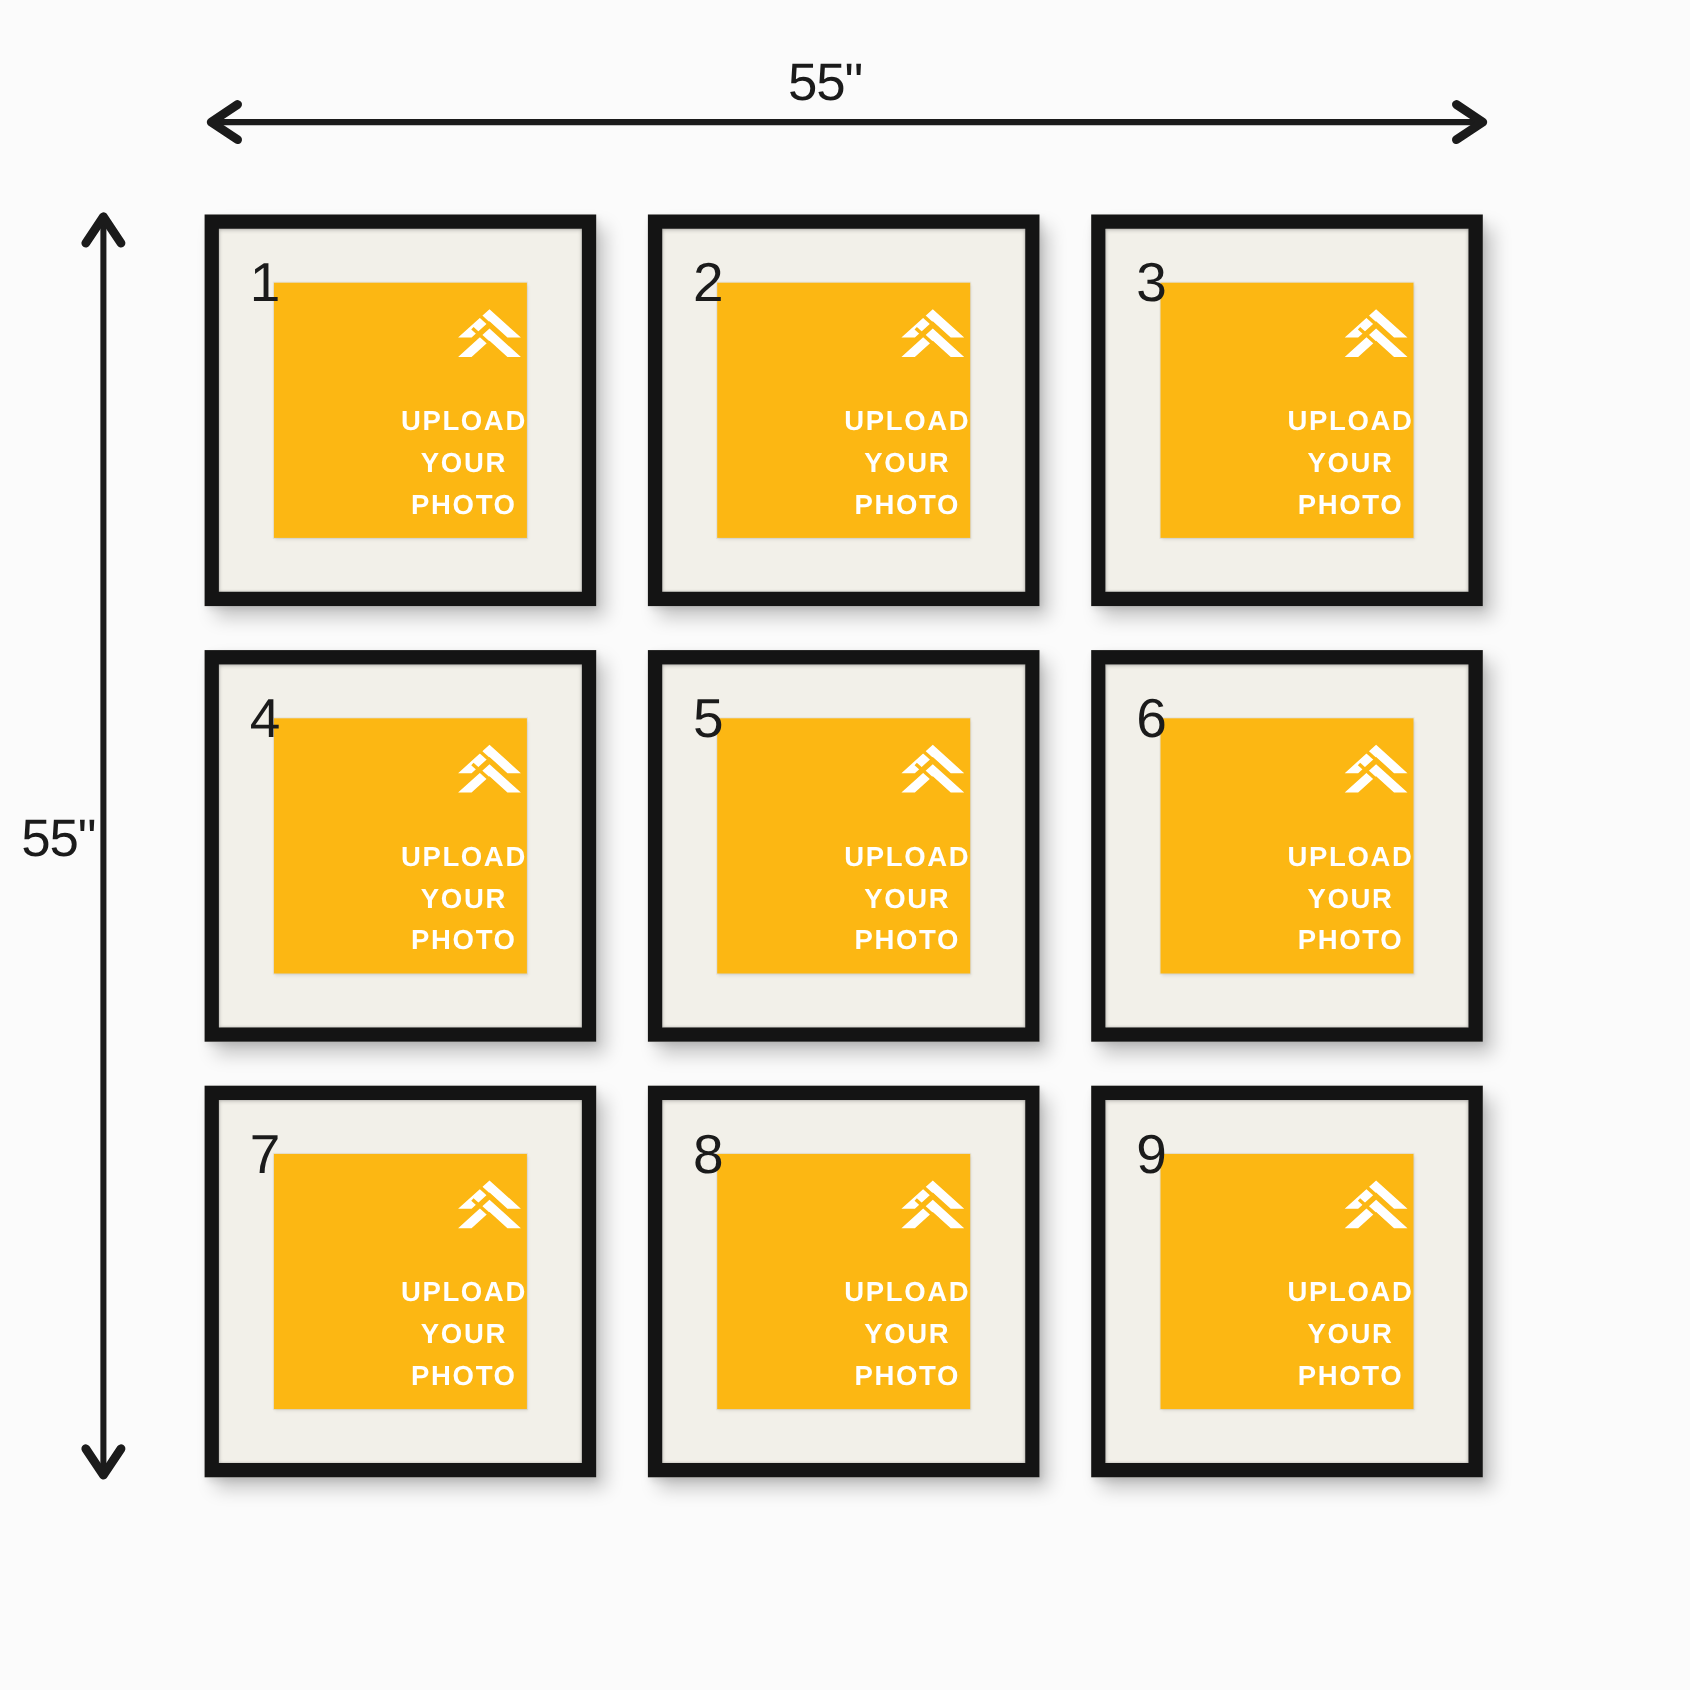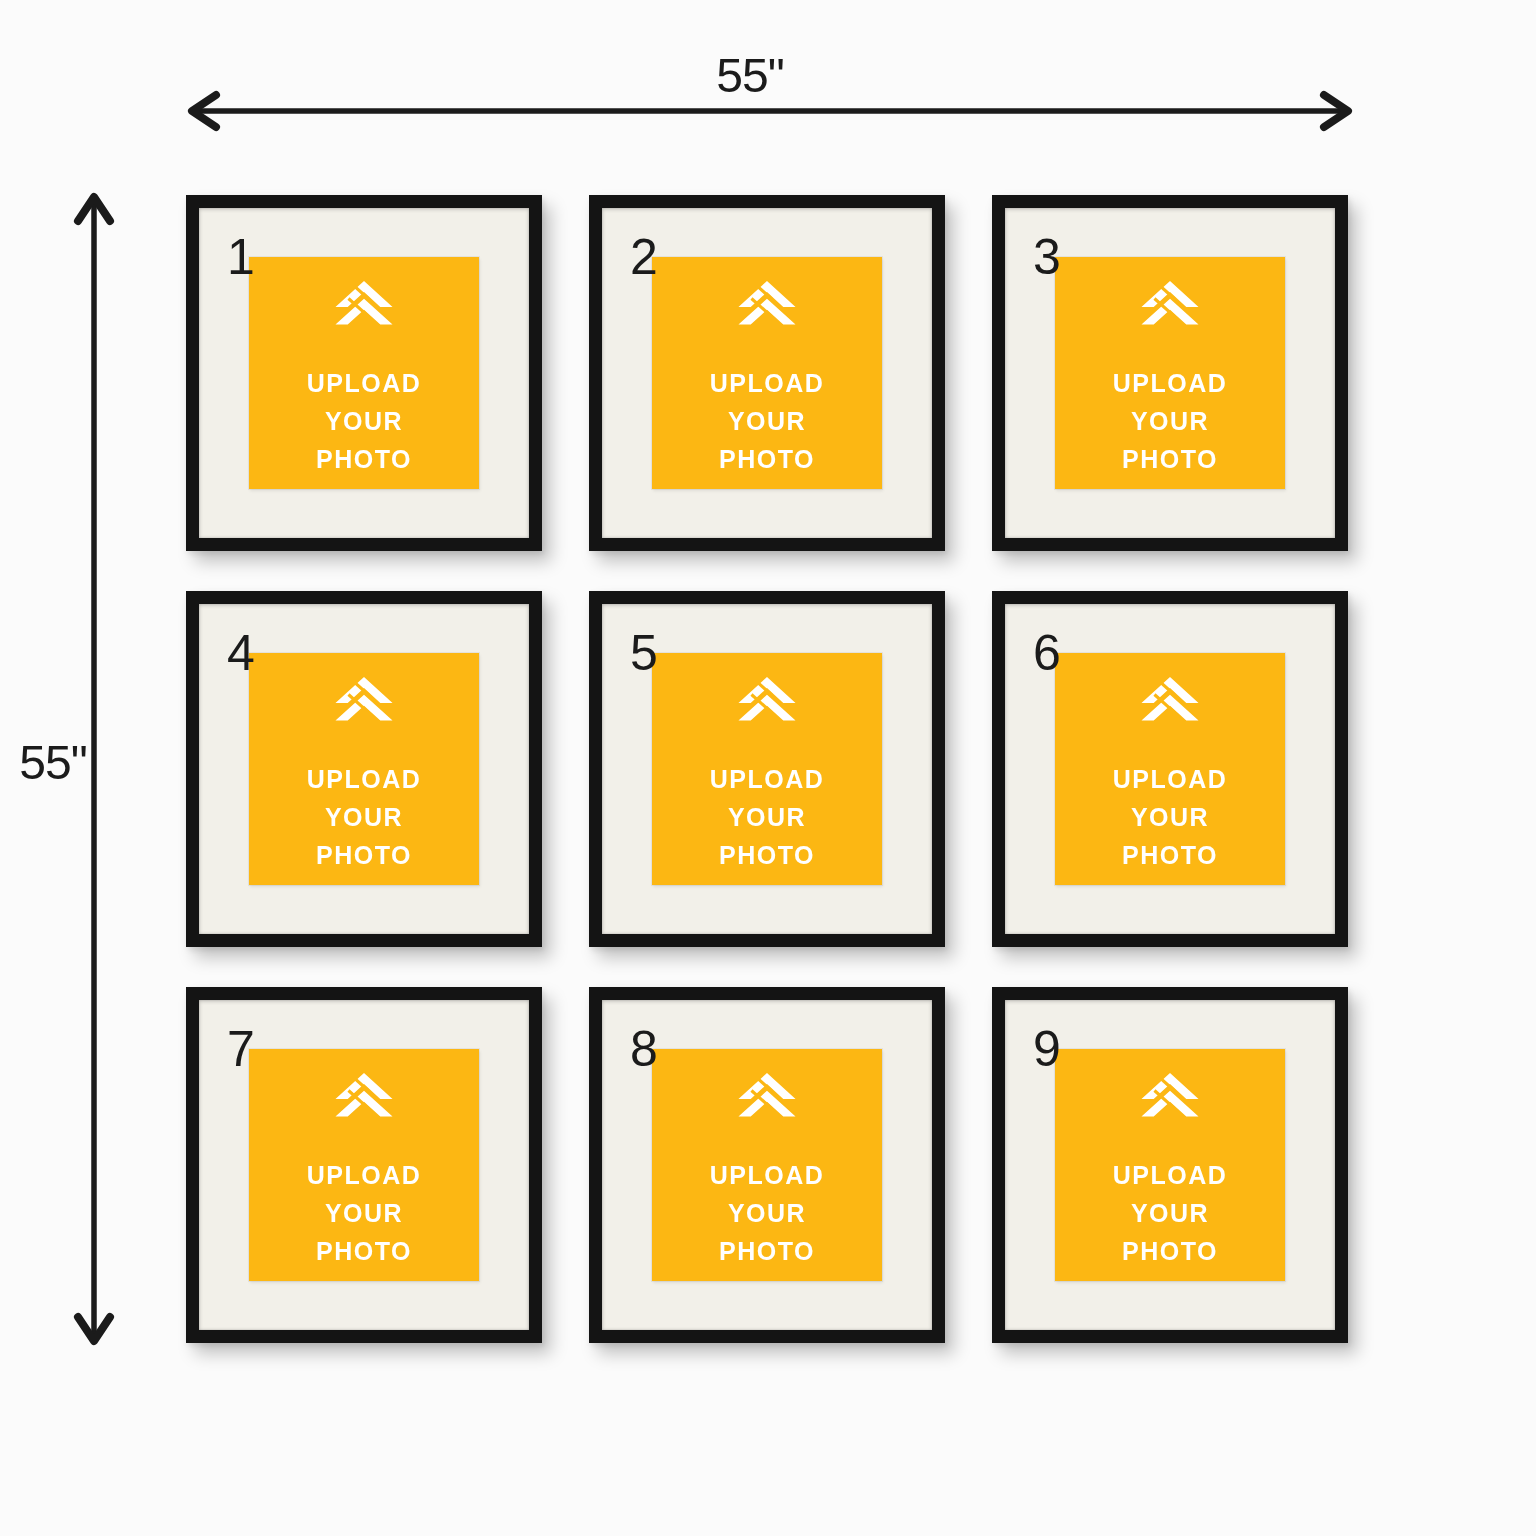--- a/index.html
+++ b/index.html
@@ -37,21 +37,21 @@
     position:absolute;inset:0;
     box-shadow:inset 0 1px 4px rgba(0,0,0,.22),inset 0 0 2px rgba(0,0,0,.18);
     display:flex;align-items:center;justify-content:center;
   }
   .frame-number{
     position:absolute;top:24px;left:28px;
     font-size:50px;line-height:1;color:var(--number-color,#1B1B1B);
   }
   .photo{
     width:230px;height:232px;background:var(--photo-color,#FCB713);
-    display:flex;flex-direction:column;align-items:center;
+    display:flex;flex-direction:column;align-items:flex-end;
     box-shadow:0 0 0 1px rgba(0,0,0,.05),1px 2px 3px rgba(0,0,0,.08);
   }
   .upload-icon{width:68px;height:53px;margin-top:20px;fill:var(--caption-color,#fff);}
   .caption{
     margin-top:34px;text-align:center;
     color:var(--caption-color,#FFFFFF);
     font-weight:bold;font-size:25px;line-height:38px;letter-spacing:1.5px;
   }
   .defs-svg{position:absolute;width:0;height:0;}
 </style>

